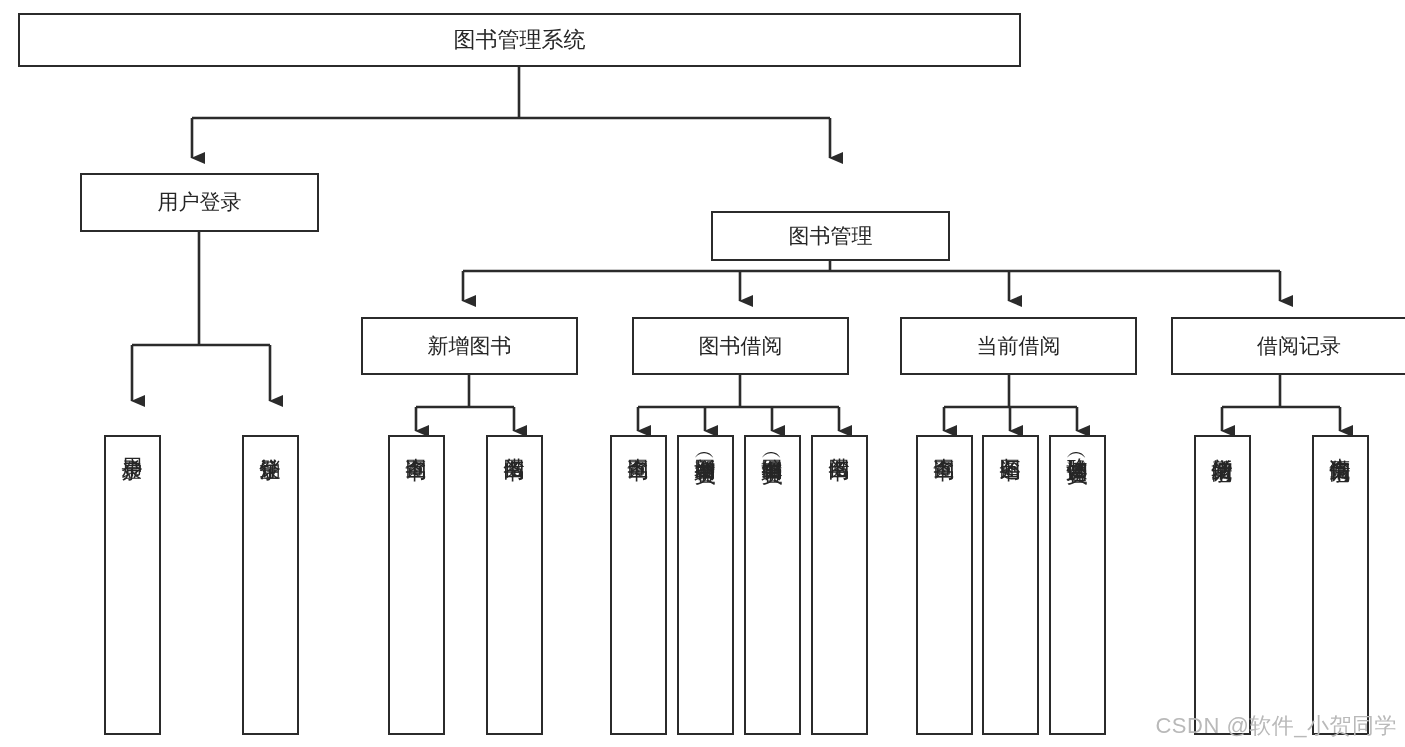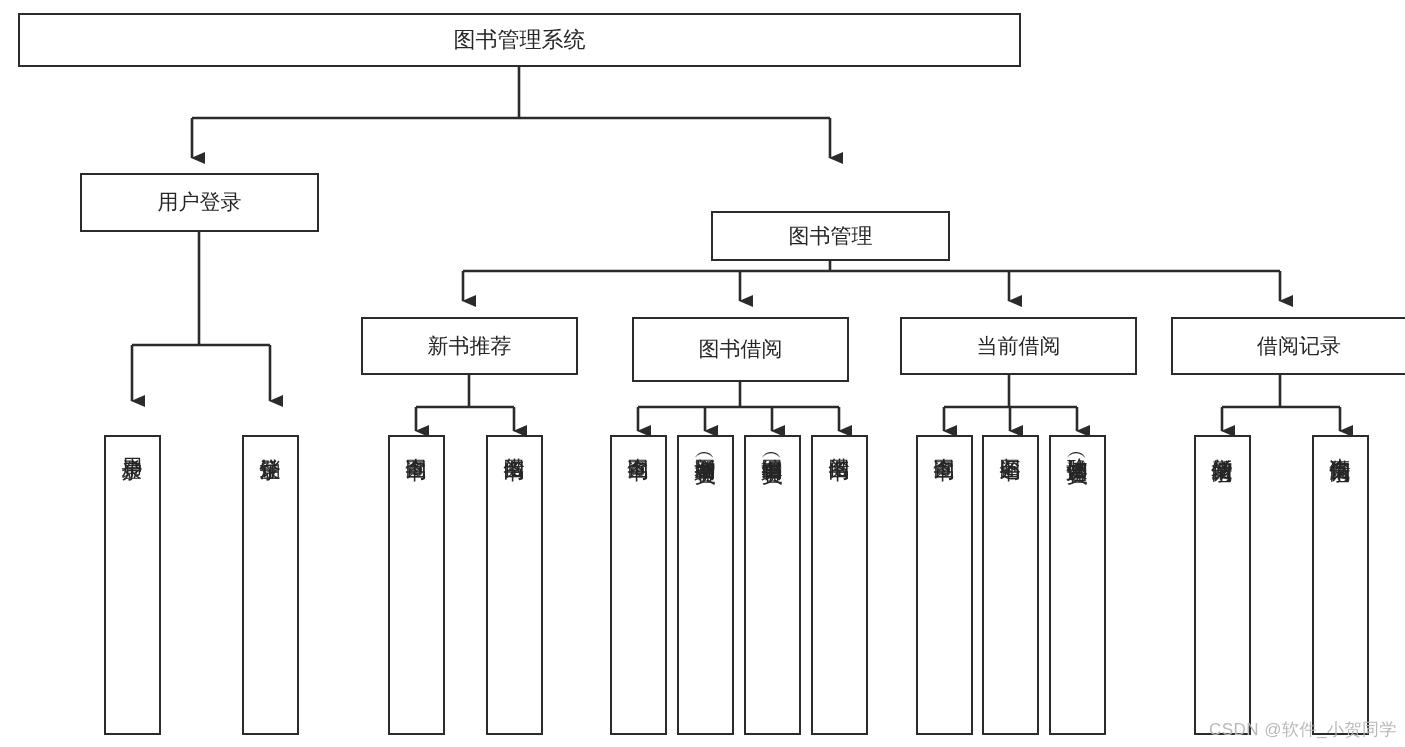--- a/index.html
+++ b/index.html
@@ -60,21 +60,21 @@
     text-orientation: upright;
     font-size: 21px;
     letter-spacing: 1px;
     line-height: 1;
     white-space: nowrap;
   }
   .watermark {
     position: absolute;
     right: 8px;
     bottom: 6px;
-    font-size: 17px;
+    font-size: 22px;
     color: #b9b9b9;
     z-index: 5;
     white-space: nowrap;
     letter-spacing: 0.5px;
   }
 </style>
 </head>
 <body>
 
 <div id="canvas">
@@ -134,23 +134,23 @@
   </div>
 
   <div class="node horiz" style="left:80px; top:173px; width:239px; height:59px;">
     <span class="label">用户登录</span>
   </div>
   <div class="node horiz" style="left:711px; top:173px; width:239px; height:50px;margin-top:38px;">
     <span class="label">图书管理</span>
   </div>
 
   <div class="node horiz" style="left:361px; top:317px; width:217px; height:58px;">
-    <span class="label">新书推荐</span>
-  </div>
-  <div class="node horiz" style="left:632px; top:317px; width:217px; height:65px;">
+    <span class="label">新增图书</span>
+  </div>
+  <div class="node horiz" style="left:632px; top:317px; width:217px; height:58px;">
     <span class="label">图书借阅</span>
   </div>
   <div class="node horiz" style="left:900px; top:317px; width:237px; height:58px;">
     <span class="label">当前借阅</span>
   </div>
   <div class="node horiz" style="left:1171px; top:317px; width:256px; height:58px;">
     <span class="label">借阅记录</span>
   </div>
 
   <div class="node vert" style="left:104px; top:435px; width:57px; height:300px;">

